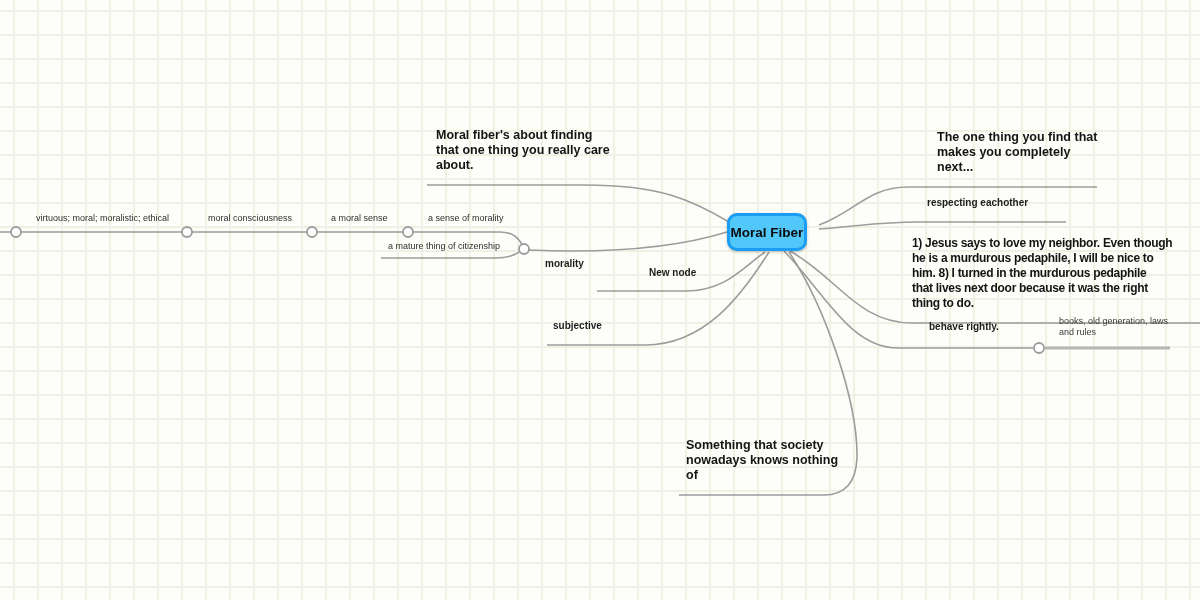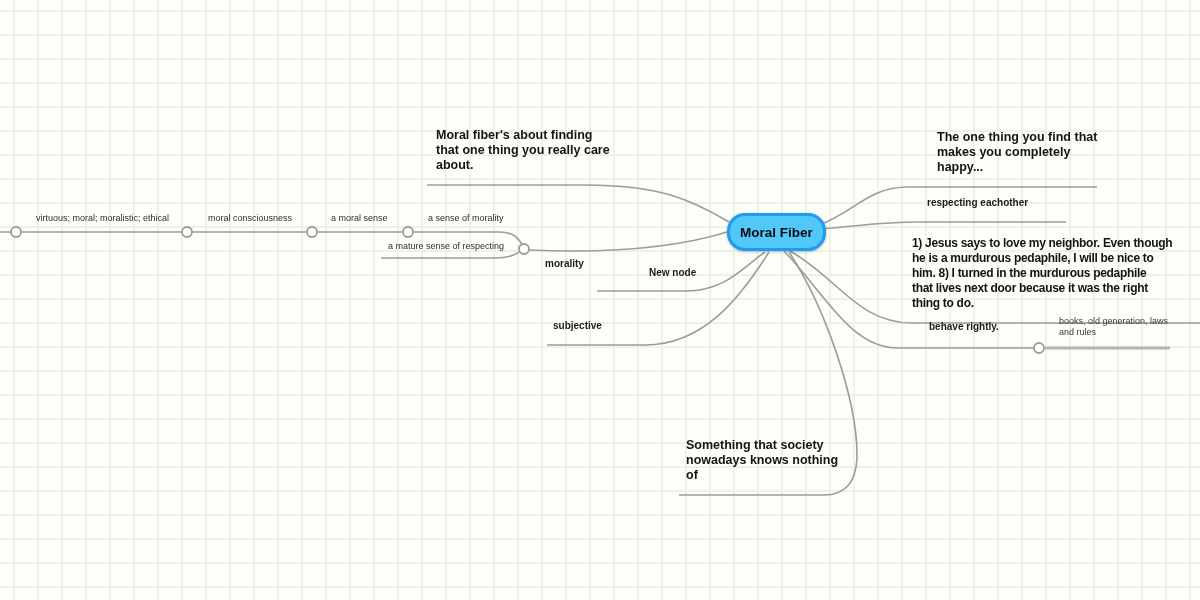--- a/index.html
+++ b/index.html
@@ -15,22 +15,22 @@
   }
   #edges{position:absolute;left:0;top:0;width:1200px;height:600px;}
   .lbl{position:absolute;white-space:nowrap;color:#1c1c1c;}
   .lbl-sm{font-size:9px;color:#2e2e2e;}
   .lbl-b{font-size:10px;font-weight:bold;}
   .multi{position:absolute;font-weight:bold;font-size:12.5px;line-height:15px;color:#141414;}
   .multi div{white-space:nowrap;}
   .multi-para{font-size:12px;letter-spacing:-0.3px;}
   .multi-tiny{font-weight:normal;font-size:9px;line-height:11px;color:#3c3c3c;letter-spacing:0;}
   #root-node{
-    position:absolute;left:727px;top:213px;width:99px;height:38px;
-    box-sizing:border-box;border:3px solid #1b9df3;border-radius:18px;
+    position:absolute;left:727px;top:213px;width:80px;height:38px;
+    box-sizing:border-box;border:3px solid #1b9df3;border-radius:10px;
     background:#51c8f9;display:flex;align-items:center;justify-content:center;
     box-shadow:0 1px 3px rgba(0,0,0,0.25);
   }
   #root-node span{font-weight:bold;font-size:13.5px;color:#0c0c0c;}
 </style>
 </head>
 <body>
 
 <div id="canvas">
 
@@ -54,38 +54,38 @@
       <circle cx="408" cy="232" r="5"></circle>
       <circle cx="524" cy="249" r="5"></circle>
       <circle cx="1039" cy="348" r="5"></circle>
     </g>
   </svg>
 
   <div class="lbl lbl-sm" style="left:36px;top:213px;">virtuous; moral; moralistic; ethical</div>
   <div class="lbl lbl-sm" style="left:208px;top:213px;">moral consciousness</div>
   <div class="lbl lbl-sm" style="left:331px;top:213px;">a moral sense</div>
   <div class="lbl lbl-sm" style="left:428px;top:213px;">a sense of morality</div>
-  <div class="lbl lbl-sm" style="left:388px;top:241px;">a mature sense of respecting</div>
+  <div class="lbl lbl-sm" style="left:388px;top:241px;">a mature thing of citizenship</div>
 
   <div class="lbl lbl-b" style="left:545px;top:224px;margin-top:34px;">morality</div>
   <div class="lbl lbl-b" style="left:605px;top:267px;padding-left:44px;">New node</div>
   <div class="lbl lbl-b" style="left:553px;top:320px;">subjective</div>
   <div class="lbl lbl-b" style="left:929px;top:321px;">behave rightly.</div>
   <div class="lbl lbl-b" style="left:927px;top:197px;">respecting eachother</div>
 
   <div class="multi" style="left:436px;top:128px;">
     <div>Moral fiber's about finding</div>
     <div>that one thing you really care</div>
     <div>about.</div>
   </div>
 
   <div class="multi" style="left:926px;top:130px;padding-left:11px;">
     <div>The one thing you find that</div>
     <div>makes you completely</div>
-    <div>happy...</div>
+    <div>next...</div>
   </div>
 
   <div class="multi multi-para" style="left:912px;top:236px;">
     <div>1) Jesus says to love my neighbor. Even though</div>
     <div>he is a murdurous pedaphile, I will be nice to</div>
     <div>him.  8) I turned in the murdurous pedaphile</div>
     <div>that lives next door because it was the right</div>
     <div>thing to do.</div>
   </div>
 

